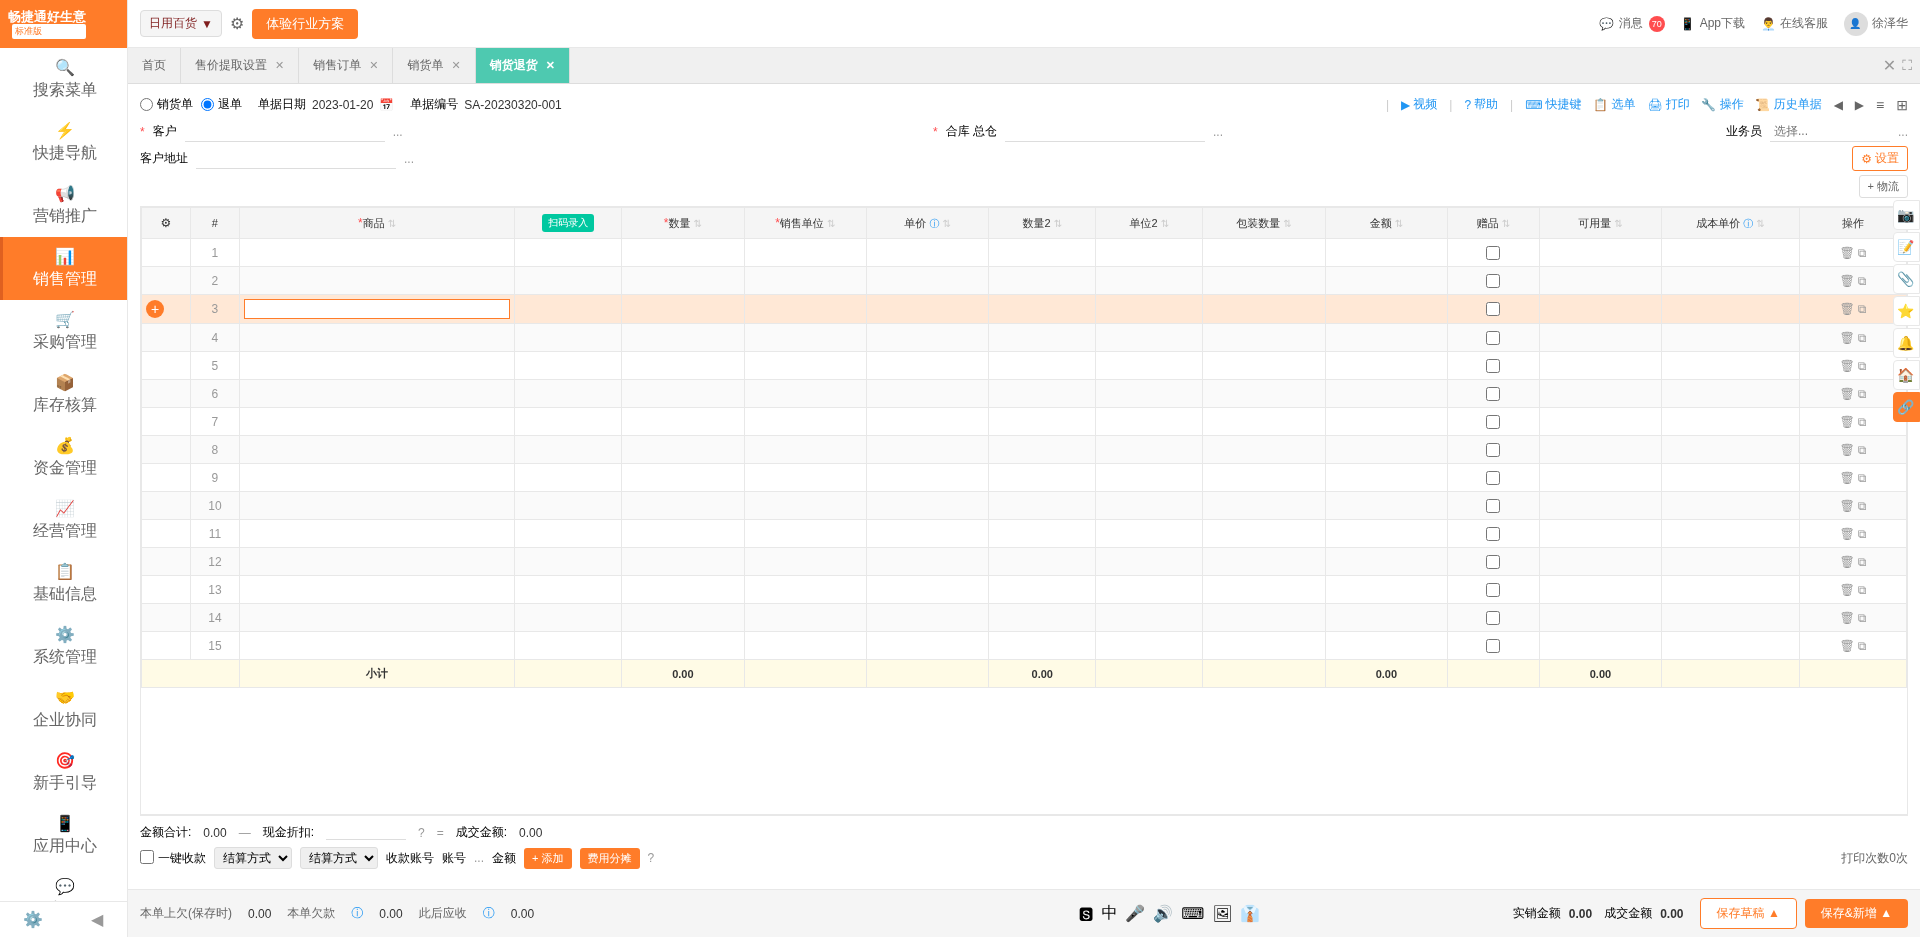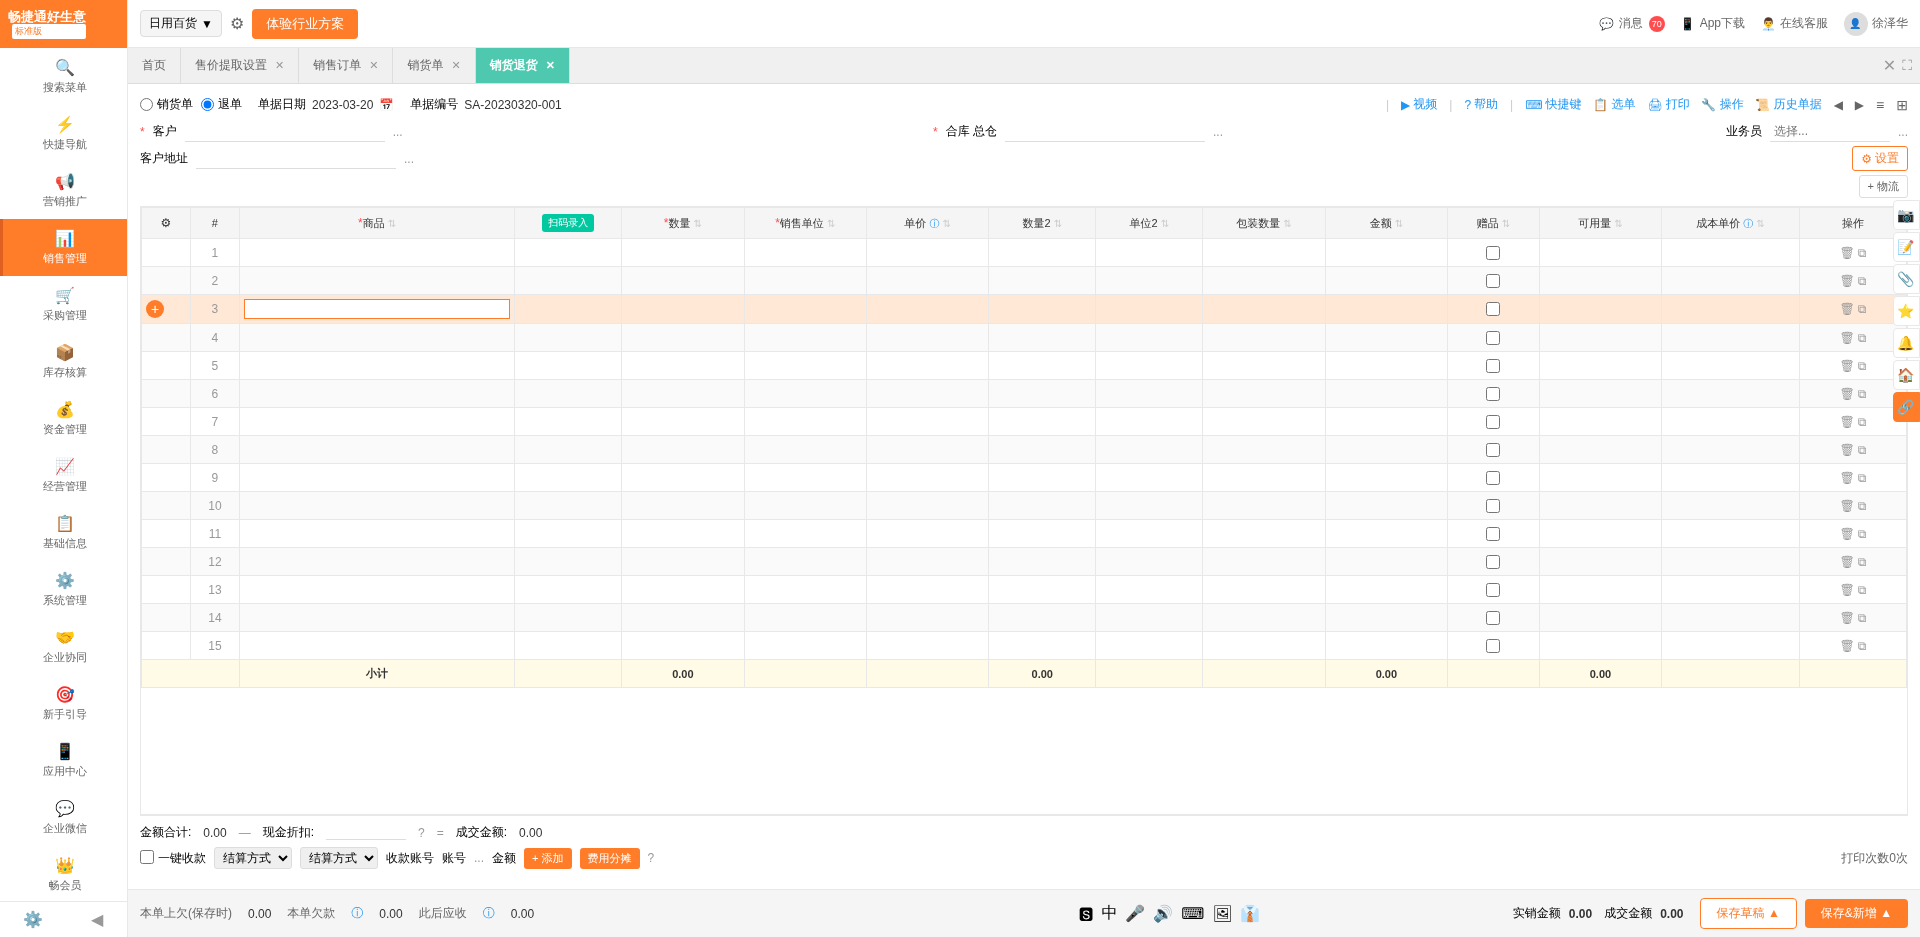--- a/index.html
+++ b/index.html
@@ -6,30 +6,30 @@
     body { background: #f5f5f5; display: flex; height: 937px; overflow: hidden; }
 
     
     .sidebar { width: 128px; background: #fff; display: flex; flex-direction: column; border-right: 1px solid #e8e8e8; flex-shrink: 0; }
     .sidebar-logo { background: #ff7c29; padding: 8px; display: flex; align-items: center; height: 48px; }
     .sidebar-logo-text { color: #fff; font-size: 13px; font-weight: bold; line-height: 1.2; }
     .sidebar-logo-badge { background: #fff; color: #ff7c29; font-size: 9px; border-radius: 2px; padding: 1px 3px; margin-left: 4px; }
     .sidebar-item { display: flex; flex-direction: column; align-items: center; justify-content: center; padding: 10px 4px; cursor: pointer; color: #666; border-left: 3px solid transparent; }
     .sidebar-item.active { background: #ff7c29; color: #fff; border-left-color: #e06020; }
     .sidebar-item .icon { font-size: 16px; margin-bottom: 3px; }
-    .sidebar-item .label { font-size: 11px; text-align: center; }
+    .sidebar-item .label { font-size: 16px; text-align: center; }
     .sidebar-bottom { margin-top: auto; }
 
     
     .main { flex: 1; display: flex; flex-direction: column; overflow: hidden; }
 
     
     .topbar { background: #fff; height: 48px; display: flex; align-items: center; padding: 0 12px; border-bottom: 1px solid #e8e8e8; justify-content: space-between; flex-shrink: 0; }
     .topbar-left { display: flex; align-items: center; gap: 8px; }
-    .topbar-select { display: flex; align-items: center; gap: 4px; background: #f5f5f5; border: 1px solid #ddd; border-radius: 4px; padding: 4px 8px; cursor: pointer; color: #000000; }
+    .topbar-select { display: flex; align-items: center; gap: 4px; background: #f5f5f5; border: 1px solid #ddd; border-radius: 4px; padding: 4px 8px; cursor: pointer; color: #7f1d1d; }
     .topbar-btn { background: #ff7c29; color: #fff; border: none; border-radius: 4px; padding: 6px 14px; cursor: pointer; font-size: 13px; }
     .topbar-right { display: flex; align-items: center; gap: 16px; color: #666; }
     .topbar-right-item { display: flex; align-items: center; gap: 4px; cursor: pointer; }
     .badge { background: #ff4d4f; color: #fff; border-radius: 50%; width: 16px; height: 16px; font-size: 9px; display: flex; align-items: center; justify-content: center; margin-left: 2px; }
     .avatar { width: 24px; height: 24px; border-radius: 50%; background: #ddd; display: flex; align-items: center; justify-content: center; font-size: 10px; }
 
     
     .tabs { background: #f0f0f0; display: flex; align-items: center; height: 36px; border-bottom: 1px solid #ddd; flex-shrink: 0; }
     .tab { display: flex; align-items: center; padding: 0 14px; height: 100%; cursor: pointer; color: #666; border-right: 1px solid #ddd; gap: 4px; white-space: nowrap; }
     .tab.active { background: #fff; color: #333; font-weight: bold; }
@@ -239,21 +239,21 @@
             <input type="radio" name="doctype" style="">
             <span>销货单</span>
           </label>
           <label class="radio-item">
             <input type="radio" name="doctype" checked="" style="">
             <span>退单</span>
           </label>
         </div>
         <div style="margin-left:16px; display:flex; align-items:center; gap:6px;">
           <span>单据日期</span>
-          <span style="color:#333;">2023-03-20</span>
+          <span style="color:#333;">2023-01-20</span>
           <span style="cursor:pointer; color:#999;">📅</span>
         </div>
         <div style="margin-left:16px; display:flex; align-items:center; gap:6px;">
           <span>单据编号</span>
           <span style="color:#333;">SA-20230320-001</span>
         </div>
         <div class="header-icons">
           <span style="color:#ccc;">|</span>
           <div class="header-icon-item">
             <span>▶</span>

